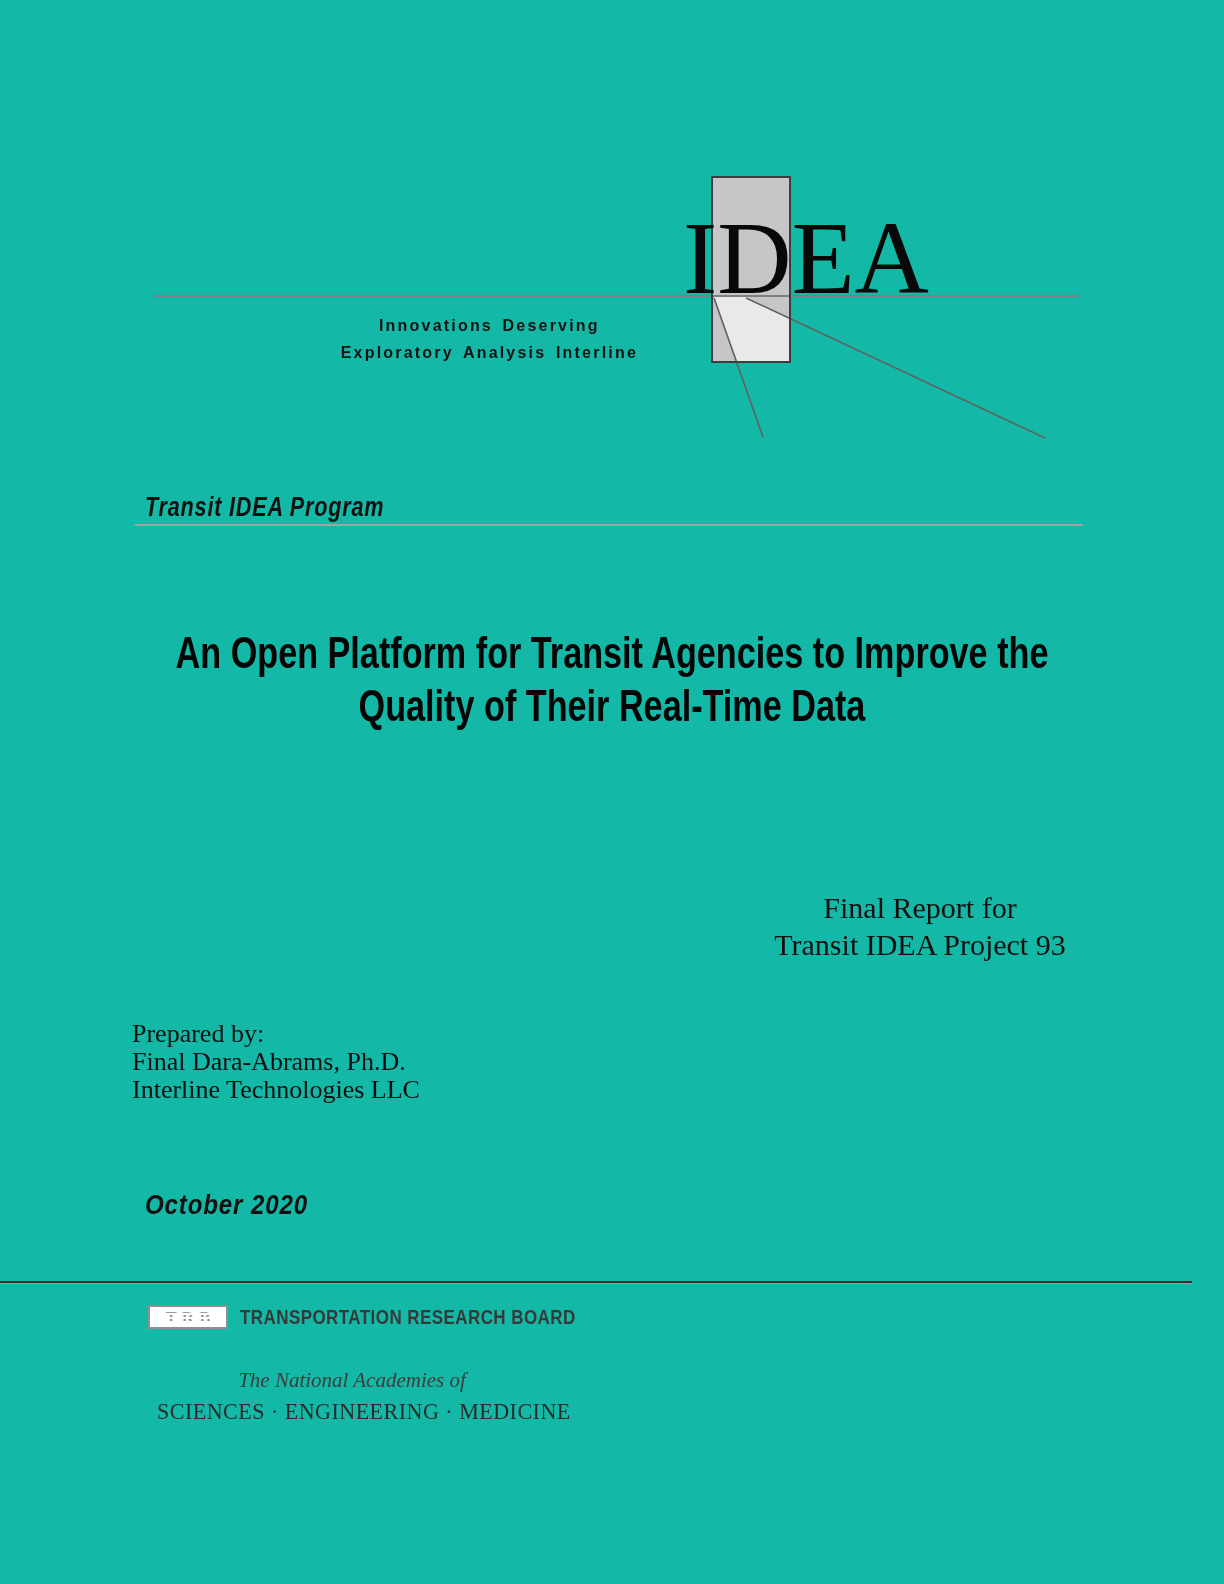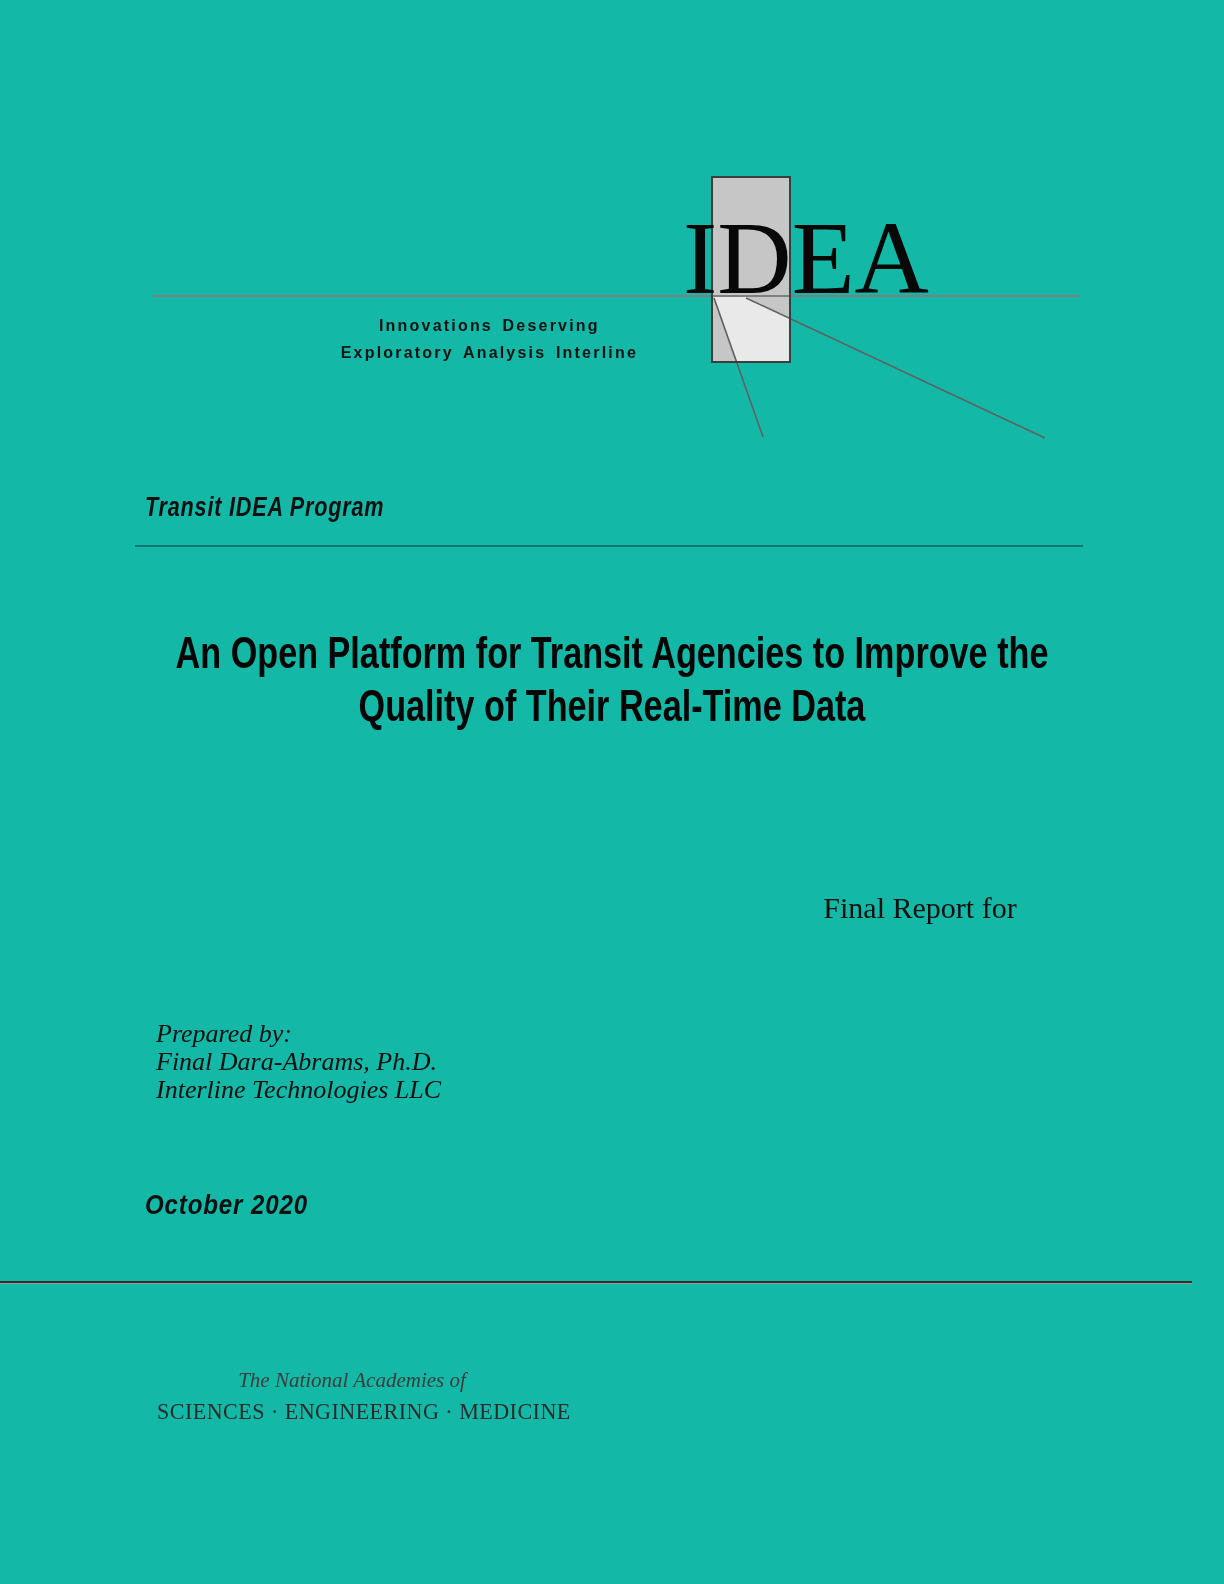--- a/index.html
+++ b/index.html
@@ -16,21 +16,21 @@
   
   .tagline{
     position:absolute;top:312px;right:586px;text-align:center;
     font-family:"Liberation Sans",sans-serif;font-weight:bold;
     font-size:16px;line-height:27px;letter-spacing:2.2px;word-spacing:3px;
     color:#121212;white-space:nowrap;
   }
   
   .program{
     position:absolute;left:135px;top:492px;width:948px;
-    border-bottom:2px solid #0f766e;padding-bottom:22px;
+    border-bottom:2px solid #a3a3a3;padding-bottom:1px;
   }
   .program-label{
     display:inline-block;margin-left:10px;
     font-family:"Liberation Sans",sans-serif;font-weight:bold;font-style:italic;
     font-size:27px;letter-spacing:1px;color:#101010;
     transform:scaleX(0.80);transform-origin:left center;white-space:nowrap;
   }
   
   .title{
     position:absolute;left:0;top:626px;width:1224px;text-align:center;
@@ -38,22 +38,22 @@
     font-size:45px;line-height:53px;color:#050505;
     transform:scaleX(0.76);transform-origin:50% 0;white-space:nowrap;
   }
   
   .report-for{
     position:absolute;left:700px;top:889px;width:440px;text-align:center;
     font-size:30px;line-height:37px;color:#0f0f0f;white-space:nowrap;
   }
   
   .prepared{
-    position:absolute;left:156px;top:1020px;
-    font-size:26px;line-height:28px;color:#0f0f0f;font-style:italic;
+    position:absolute;left:132px;top:1020px;
+    font-size:26px;line-height:28px;color:#0f0f0f;
   }
   
   .date-line{
     position:absolute;left:145px;top:1189px;
     font-family:"Liberation Sans",sans-serif;font-weight:bold;font-style:italic;
     font-size:28px;letter-spacing:1px;color:#101010;
     transform:scaleX(0.86);transform-origin:left center;white-space:nowrap;
   }
   
   .footer-rule{
@@ -124,31 +124,39 @@
     <span class="program-label">Transit IDEA Program</span>
   </div>
 
   <div class="title">
     <div>An Open Platform for Transit Agencies to Improve the</div>
     <div>Quality of Their Real-Time Data</div>
   </div>
 
   <div class="report-for">
     <div>Final Report for</div>
+    <div>Transit IDEA Project 93</div>
   </div>
 
   <div class="prepared">
     <div>Prepared by:</div>
     <div>Final Dara-Abrams, Ph.D.</div>
     <div>Interline Technologies LLC</div>
   </div>
 
   <div class="date-line">October 2020</div>
 
   <div class="footer-rule"></div>
 
+  <div class="trb-row">
+    <div class="trb-box">
+      <span class="trb-acronym">TRB</span>
+      <span class="trb-stripes"></span>
+    </div>
+    <span class="board-name">TRANSPORTATION RESEARCH BOARD</span>
+  </div>
 
   <div class="academies">
     <div class="academies-line">The National Academies of</div>
     <div class="disciplines-line">SCIENCES · ENGINEERING · MEDICINE</div>
   </div>
 
 </div>
 
 </body></html>

